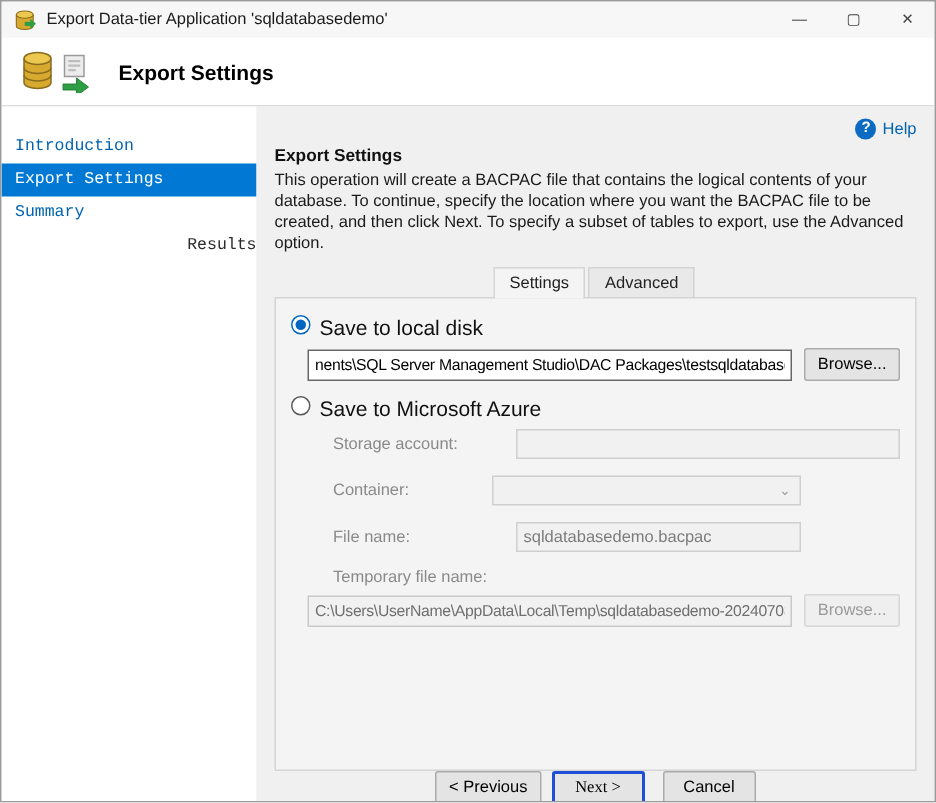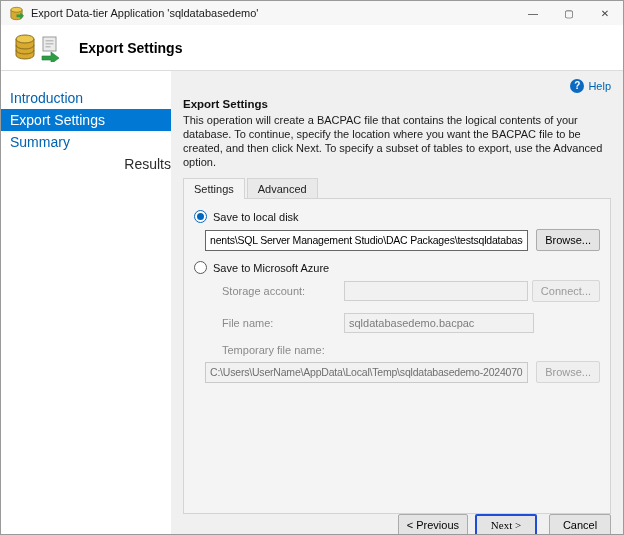--- a/index.html
+++ b/index.html
@@ -15,59 +15,59 @@
   .win-controls { margin-left:auto; display:flex; height:100%; }
   .win-btn { width:36px; height:100%; display:flex; align-items:center; justify-content:center;
              font-size:10px; color:#444; background:transparent; border:none; cursor:pointer; font-family:inherit; }
   
   .header { height:46px; background:#ffffff; display:flex; align-items:center; padding:0 12px; flex:none; border-bottom:1px solid #dcdcdc; }
   .header-icons { display:flex; align-items:flex-end; }
   .page-title { font-size:14px; font-weight:bold; color:#000; margin-left:16px; }
   
   .body { flex:1; display:flex; min-height:0; }
   .sidebar { width:170px; background:#ffffff; flex:none; padding-top:16px; }
-  .side-item { height:22px; line-height:22px; padding-left:9px; font-size:14px; color:#0063b1; cursor:pointer; white-space:nowrap; }
+  .side-item { height:22px; line-height:22px; padding-left:9px; font-size:11px; color:#0063b1; cursor:pointer; white-space:nowrap;font-family:Liberation Mono, monospace; }
   .side-item.selected { background:#0078d4; color:#ffffff; }
   .side-item.future { color:#2b2b2b;text-align:right; }
   
   .main { flex:1; display:flex; flex-direction:column; padding:6px 12px 7px; background:#f0f0f0; min-width:0; }
   .help-row { display:flex; justify-content:flex-end; align-items:center; gap:4px; height:17px; flex:none; }
   .help-icon { width:14px; height:14px; border-radius:50%; background:#0b6bc2; color:#fff; font-size:10px; font-weight:bold;
                display:flex; align-items:center; justify-content:center; cursor:pointer; }
   .help-link { color:#0063b1; font-size:11px; cursor:pointer; }
   .section-title { font-weight:bold; font-size:11.5px; color:#111; margin:4px 0 3px; }
   .desc { font-size:11px; line-height:1.28; color:#1a1a1a; margin-bottom:9px; }
   
-  .tabs { display:flex; position:relative; z-index:2; flex:none; }
+  .tabs { display:flex; position:relative; z-index:2; flex:none;justify-content:center; }
   .tab { font-size:11px; padding:4px 10px 3px; border:1px solid #d4d4d4; border-bottom:none; background:#e9e9e9;
          margin-right:2px; color:#222; cursor:pointer; }
   .tab.active { background:#f4f4f4; margin-bottom:-1px; padding-bottom:4px; }
   .tab-pane { border:1px solid #d4d4d4; background:#f4f4f4; height:316px; padding:8px 10px; flex:none; }
   
-  .radio-row { display:flex; align-items:flex-end; gap:6px; font-size:11px; color:#111; margin:3px 0 6px; cursor:pointer; }
+  .radio-row { display:flex; align-items:flex-start; gap:6px; font-size:14px; color:#111; margin:3px 0 6px; cursor:pointer; }
   .radio { width:13px; height:13px; border-radius:50%; border:1px solid #5a5a5a; background:#fff; position:relative; flex:none; }
   .radio.checked { border-color:#0067c0; }
   .radio.checked::after { content:""; position:absolute; inset:2px; background:#0067c0; border-radius:50%; }
   .input-row { display:flex; gap:8px; margin:2px 0 10px; padding-left:11px; align-items:center; }
   .text-input { flex:1; height:21px; border:1px solid #666; background:#fff; font-size:10.5px; letter-spacing:-0.2px;
                 padding:0 4px; font-family:inherit; color:#000; min-width:0; }
   .text-input.dim { border-color:#c9c9c9; background:#f1f1f1; color:#6f6f6f; }
   .btn { height:22px; min-width:62px; background:#e4e4e4; border:1px solid #ababab; font-size:11px; font-family:inherit;
          color:#000; border-radius:2px; cursor:pointer; padding:0 8px; }
   .btn:disabled { color:#9a9a9a; background:#efefef; border-color:#d6d6d6; cursor:default; }
   .field-row { display:flex; align-items:center; margin:0 0 11px; padding-left:28px; gap:4px; font-size:11px; }
   .field-label { width:102px; color:#8a8a8a; flex:none; }
   .field-input { flex:1; height:20px; border:1px solid #cfcfcf; background:#f1f1f1; color:#7c7c7c; font-size:11px;
                  padding:0 4px; font-family:inherit; min-width:0;margin-left:16px; }
   .select-box { flex:1; height:20px; border:1px solid #cfcfcf; background:#f1f1f1; display:flex; align-items:center;
                 justify-content:flex-end; padding:0 6px; color:#9a9a9a; font-size:9px; cursor:pointer; min-width:0; }
   .btn-spacer { width:62px; flex:none; }
   .temp-label-row { padding-left:28px; font-size:11px; color:#8a8a8a; margin:2px 0 5px; }
   
-  .footer { margin-top:auto; display:flex; justify-content:flex-end; gap:7px; flex:none; }
+  .footer { margin-top:auto; display:flex; justify-content:center; gap:7px; flex:none; }
   .btn.default { border:2px solid #1d4ed8;font-family:Liberation Serif, serif; }
   .btn.cancel { margin-left:5px; }
 </style>
 </head>
 <body>
 
 <div class="window">
 
   <div class="titlebar">
     <span class="app-icon">
@@ -141,23 +141,29 @@
         </div>
 
         <div class="radio-row">
           <span class="radio"></span>
           <span>Save to Microsoft Azure</span>
         </div>
 
         <div class="field-row">
           <span class="field-label">Storage account:</span>
           <input class="field-input" type="text" disabled="" value="" style="">
-          <button class="btn" disabled="">Connect...</button>
         </div>
 
+        <div class="field-row">
+          <span class="field-label">Container:</span>
+          <div class="select-box">
+            <span>⌄</span>
+          </div>
+          <span class="btn-spacer"></span>
+        </div>
 
         <div class="field-row">
           <span class="field-label">File name:</span>
           <input class="field-input" type="text" disabled="" value="sqldatabasedemo.bacpac" style="">
           <span class="btn-spacer"></span>
         </div>
 
         <div class="temp-label-row">Temporary file name:</div>
 
         <div class="input-row">

